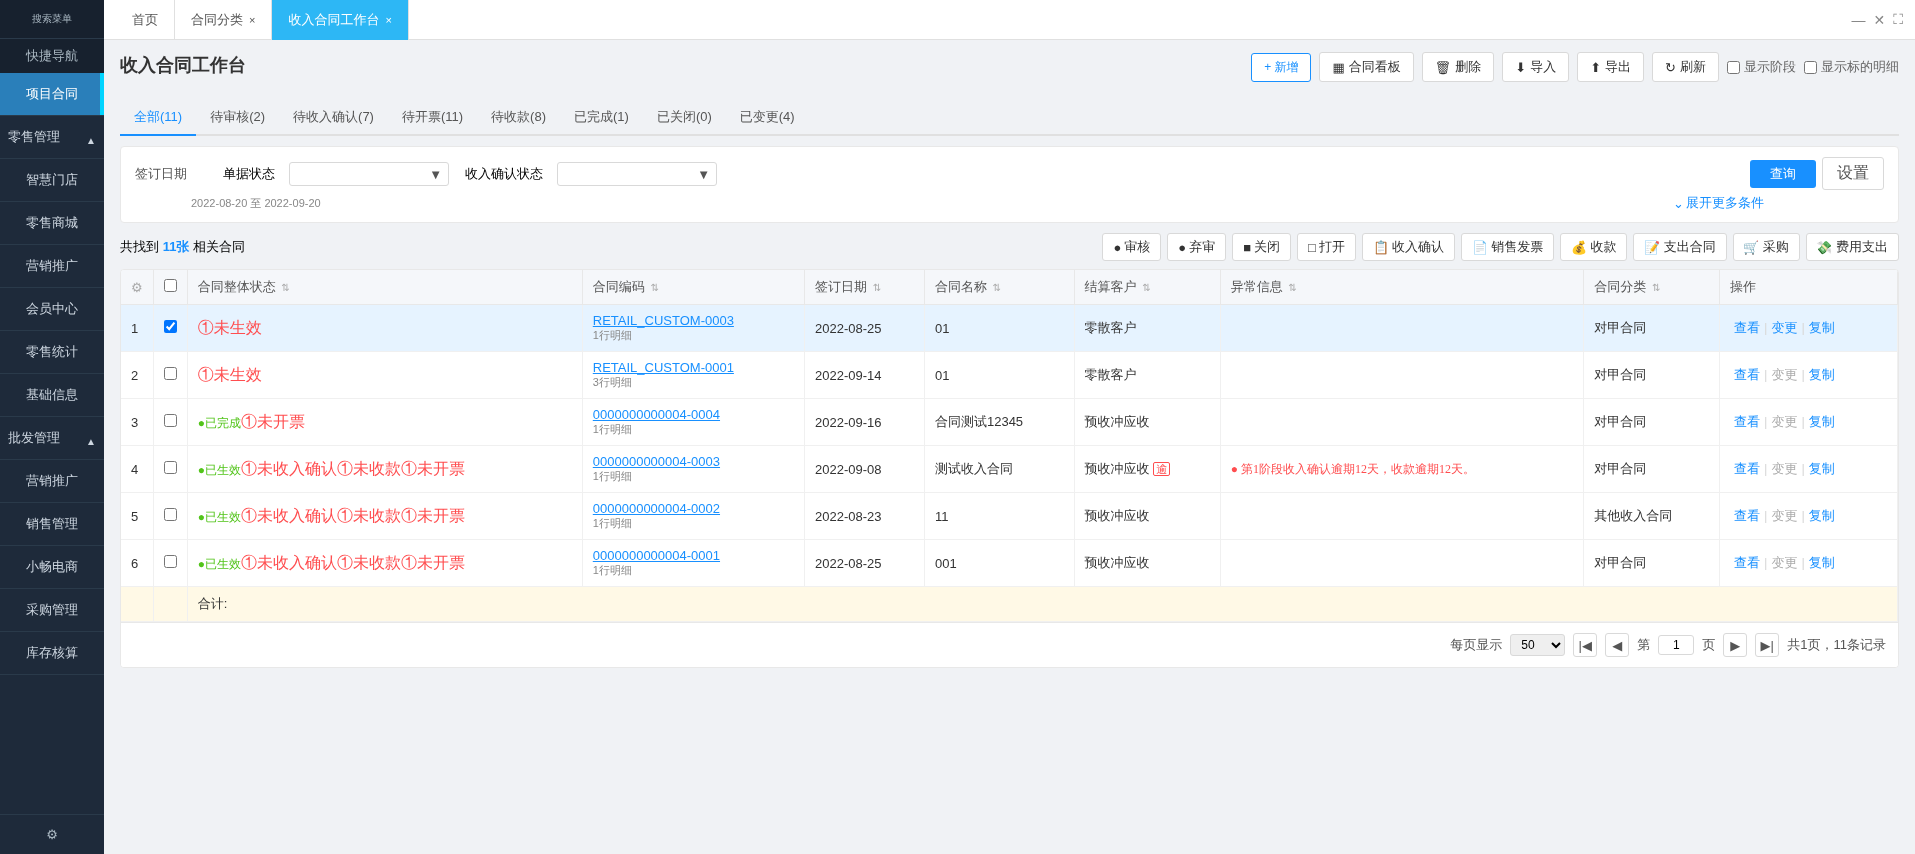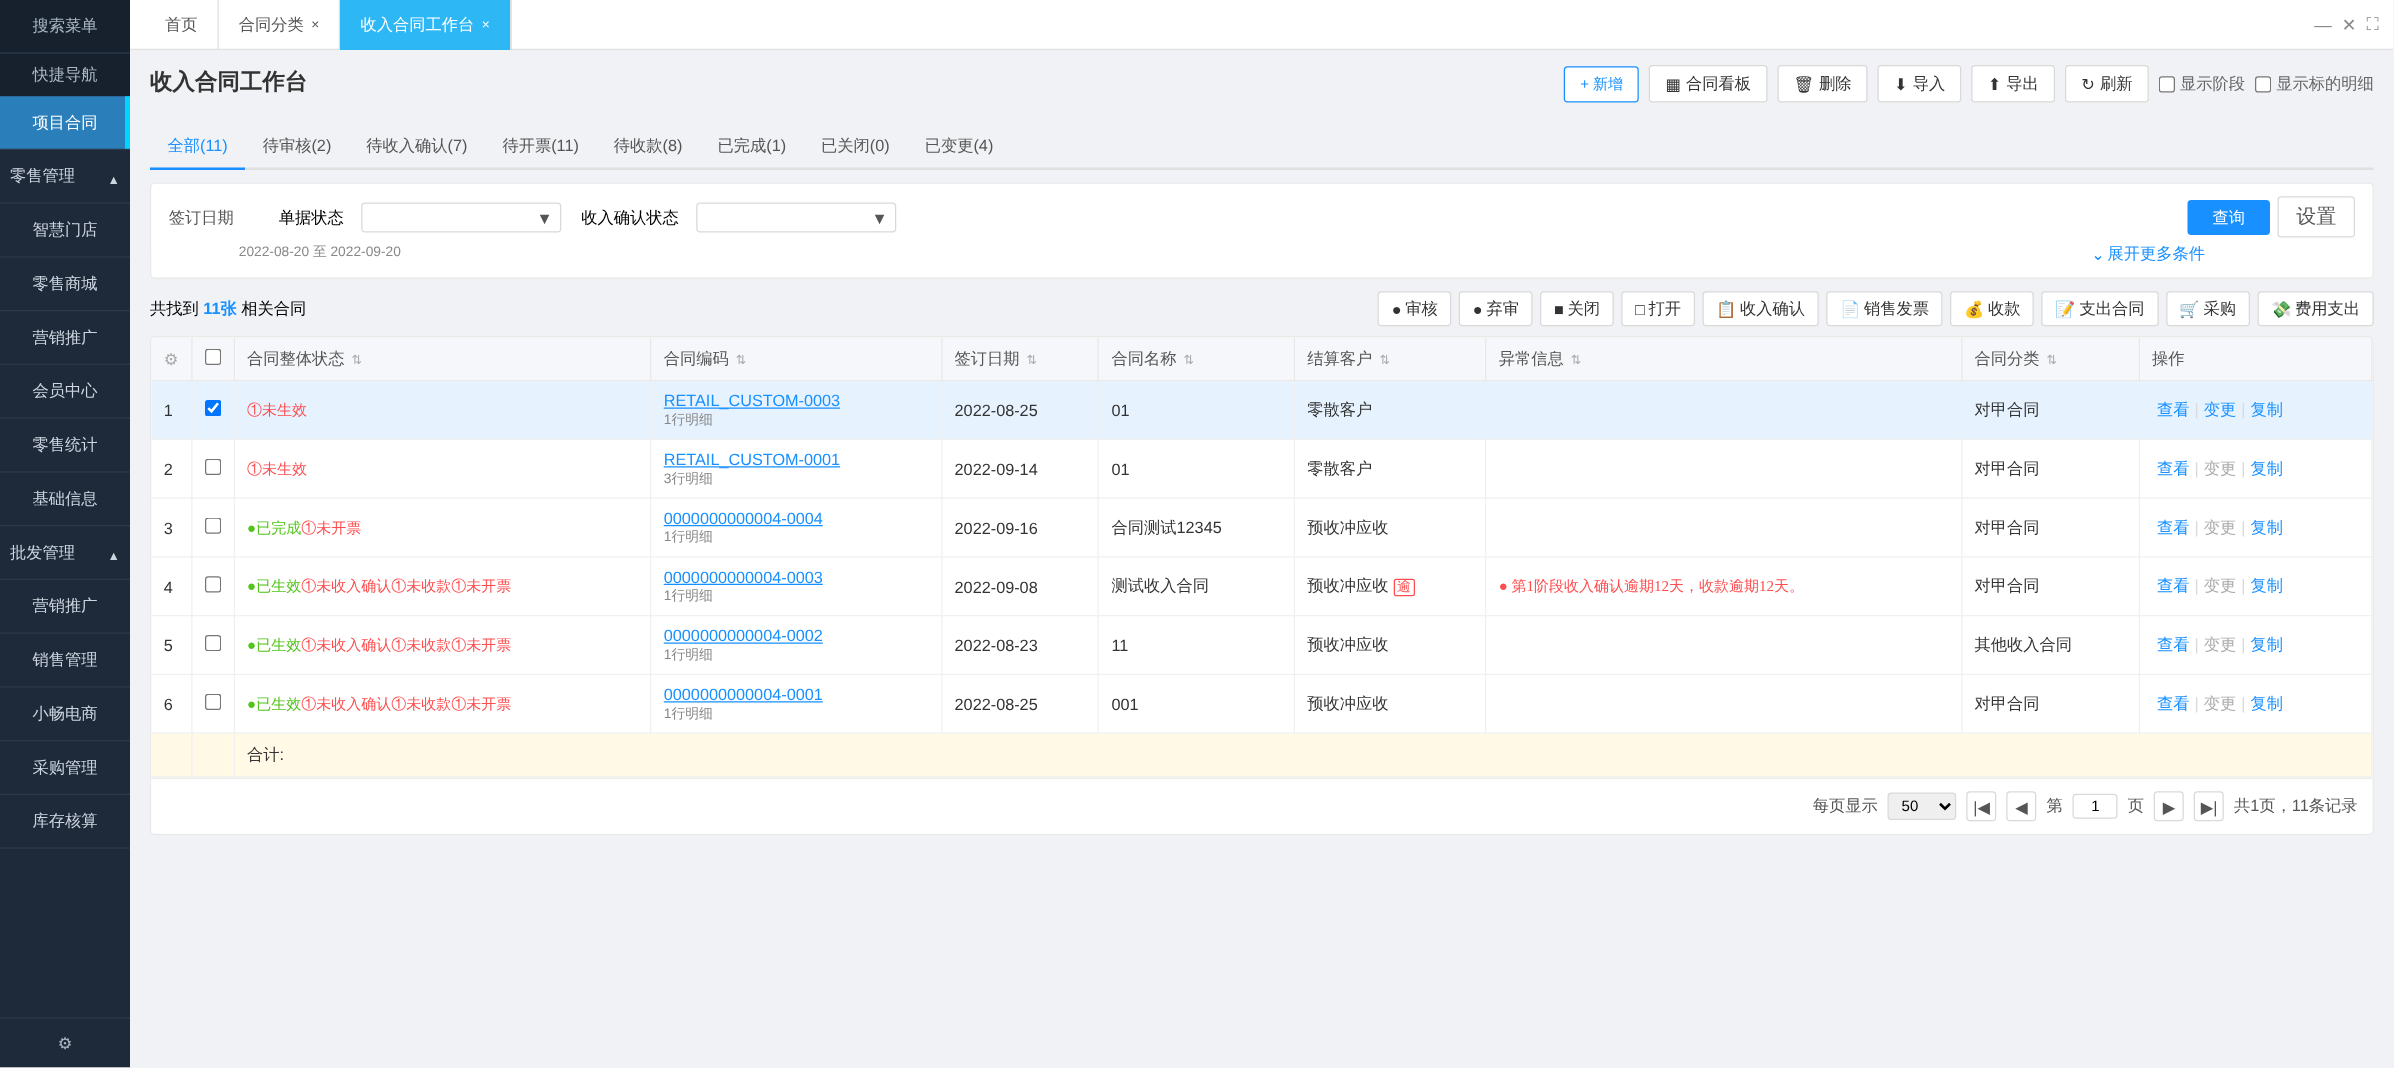--- a/index.html
+++ b/index.html
@@ -1,20 +1,20 @@
 <!DOCTYPE html>
 <html><head>
   <meta charset="utf-8">
   <style>
     * { box-sizing: border-box; margin: 0; padding: 0; font-family: 'Microsoft YaHei', Arial, sans-serif; font-size: 13px; }
     body { background: #f0f2f5; display: flex; height: 854px; overflow: hidden; }
 
     
     .sidebar { width: 104px; background: #1e2a3a; color: #cdd6e0; display: flex; flex-direction: column; height: 100%; }
-    .sidebar-search { padding: 12px 8px; background: #17212e; color: #aab8c2; font-size: 13px; cursor: pointer; text-align: center; }
+    .sidebar-search { padding: 12px 8px; background: #17212e; color: #aab8c2; font-size: 10px; cursor: pointer; text-align: center; }
     .sidebar-nav { padding: 8px; background: #17212e; color: #aab8c2; font-size: 13px; cursor: pointer; text-align: center; border-top: 1px solid #2a3a4a; }
     .sidebar-item { padding: 12px 8px; text-align: center; font-size: 13px; cursor: pointer; color: #cdd6e0; border-bottom: 1px solid #2a3a4a; position: relative; }
     .sidebar-item.active { background: #2a7fba; color: #fff; text-align: center; }
     .sidebar-item.active::after { content: ''; position: absolute; right: 0; top: 50%; transform: translateY(-50%); width: 4px; height: 100%; background: #00d4ff; }
     .sidebar-item.has-arrow { display: flex; align-items: flex-end; justify-content: space-between; padding: 12px 8px; }
     .sidebar-arrow { font-size: 10px; }
     .sidebar-bottom { margin-top: auto; padding: 12px 8px; text-align: center; cursor: pointer; color: #aab8c2; border-top: 1px solid #2a3a4a; }
 
     
     .main { flex: 1; display: flex; flex-direction: column; background: #f0f2f5; overflow: hidden; }
@@ -64,21 +64,21 @@
     .action-btn { padding: 4px 10px; border: 1px solid #d9d9d9; background: #fff; border-radius: 3px; cursor: pointer; font-size: 12px; color: #333; display: flex; align-items: center; gap: 3px; }
 
     
     .table-container { background: #fff; border: 1px solid #e8e8e8; border-radius: 4px; overflow: auto; }
     table { width: 100%; border-collapse: collapse; font-size: 12px; }
     thead tr { background: #f5f7fa; }
     th { padding: 8px 10px; text-align: left; color: #555; font-weight: 500; border-bottom: 1px solid #e8e8e8; border-right: 1px solid #e8e8e8; white-space: nowrap; }
     td { padding: 8px 10px; border-bottom: 1px solid #f0f0f0; border-right: 1px solid #f0f0f0; color: #333; white-space: nowrap; vertical-align: middle; }
     tr.selected td { background: #e6f3ff; }
     .sort-icon { color: #aaa; font-size: 10px; margin-left: 2px; }
-    .status-invalid { color: #ff4d4f; font-size: 12px; }
+    .status-invalid { color: #ff4d4f; font-size: 16px; }
     .status-complete { color: #52c41a; font-size: 12px; font-family: Liberation Serif, serif; }
     .status-effective { color: #52c41a; font-size: 12px; }
     .status-badge { display: inline-flex; align-items: center; gap: 2px; }
     .link-text { color: #1890ff; text-decoration: underline; cursor: pointer; }
     .sub-text { color: #888; font-size: 11px; }
     .op-btn { color: #1890ff; cursor: pointer; padding: 0 4px; }
     .op-sep { color: #d9d9d9; }
     .error-text { color: #ff4d4f; font-size: 12px; font-family: Liberation Serif, serif; }
     .total-row td { background: #fff9e6; font-weight: 500; }
     .gear-icon { color: #aaa; cursor: pointer; }
@@ -217,21 +217,21 @@
                 <span class="select-arrow">▼</span>
               </div>
             </div>
           </div>
         </div>
         <div style="margin-left:auto;display:flex;gap:6px;align-items:center;">
           <button class="btn-query">查询</button>
           <button class="btn-settings">设置</button>
         </div>
       </div>
-      <div style="margin-top:4px;display:flex;align-items:flex-start;gap:16px;">
+      <div style="margin-top:4px;display:flex;align-items:center;gap:16px;">
         <span style="font-size:11px;color:#888;margin-left:56px;">2022-08-20 至 2022-09-20</span>
         <div class="btn-expand" style="margin-left:auto;margin-right:120px;">
           <span>⌄</span>
           <span>展开更多条件</span>
         </div>
       </div>
     </div>
 
     <div class="action-bar">
       <span>

